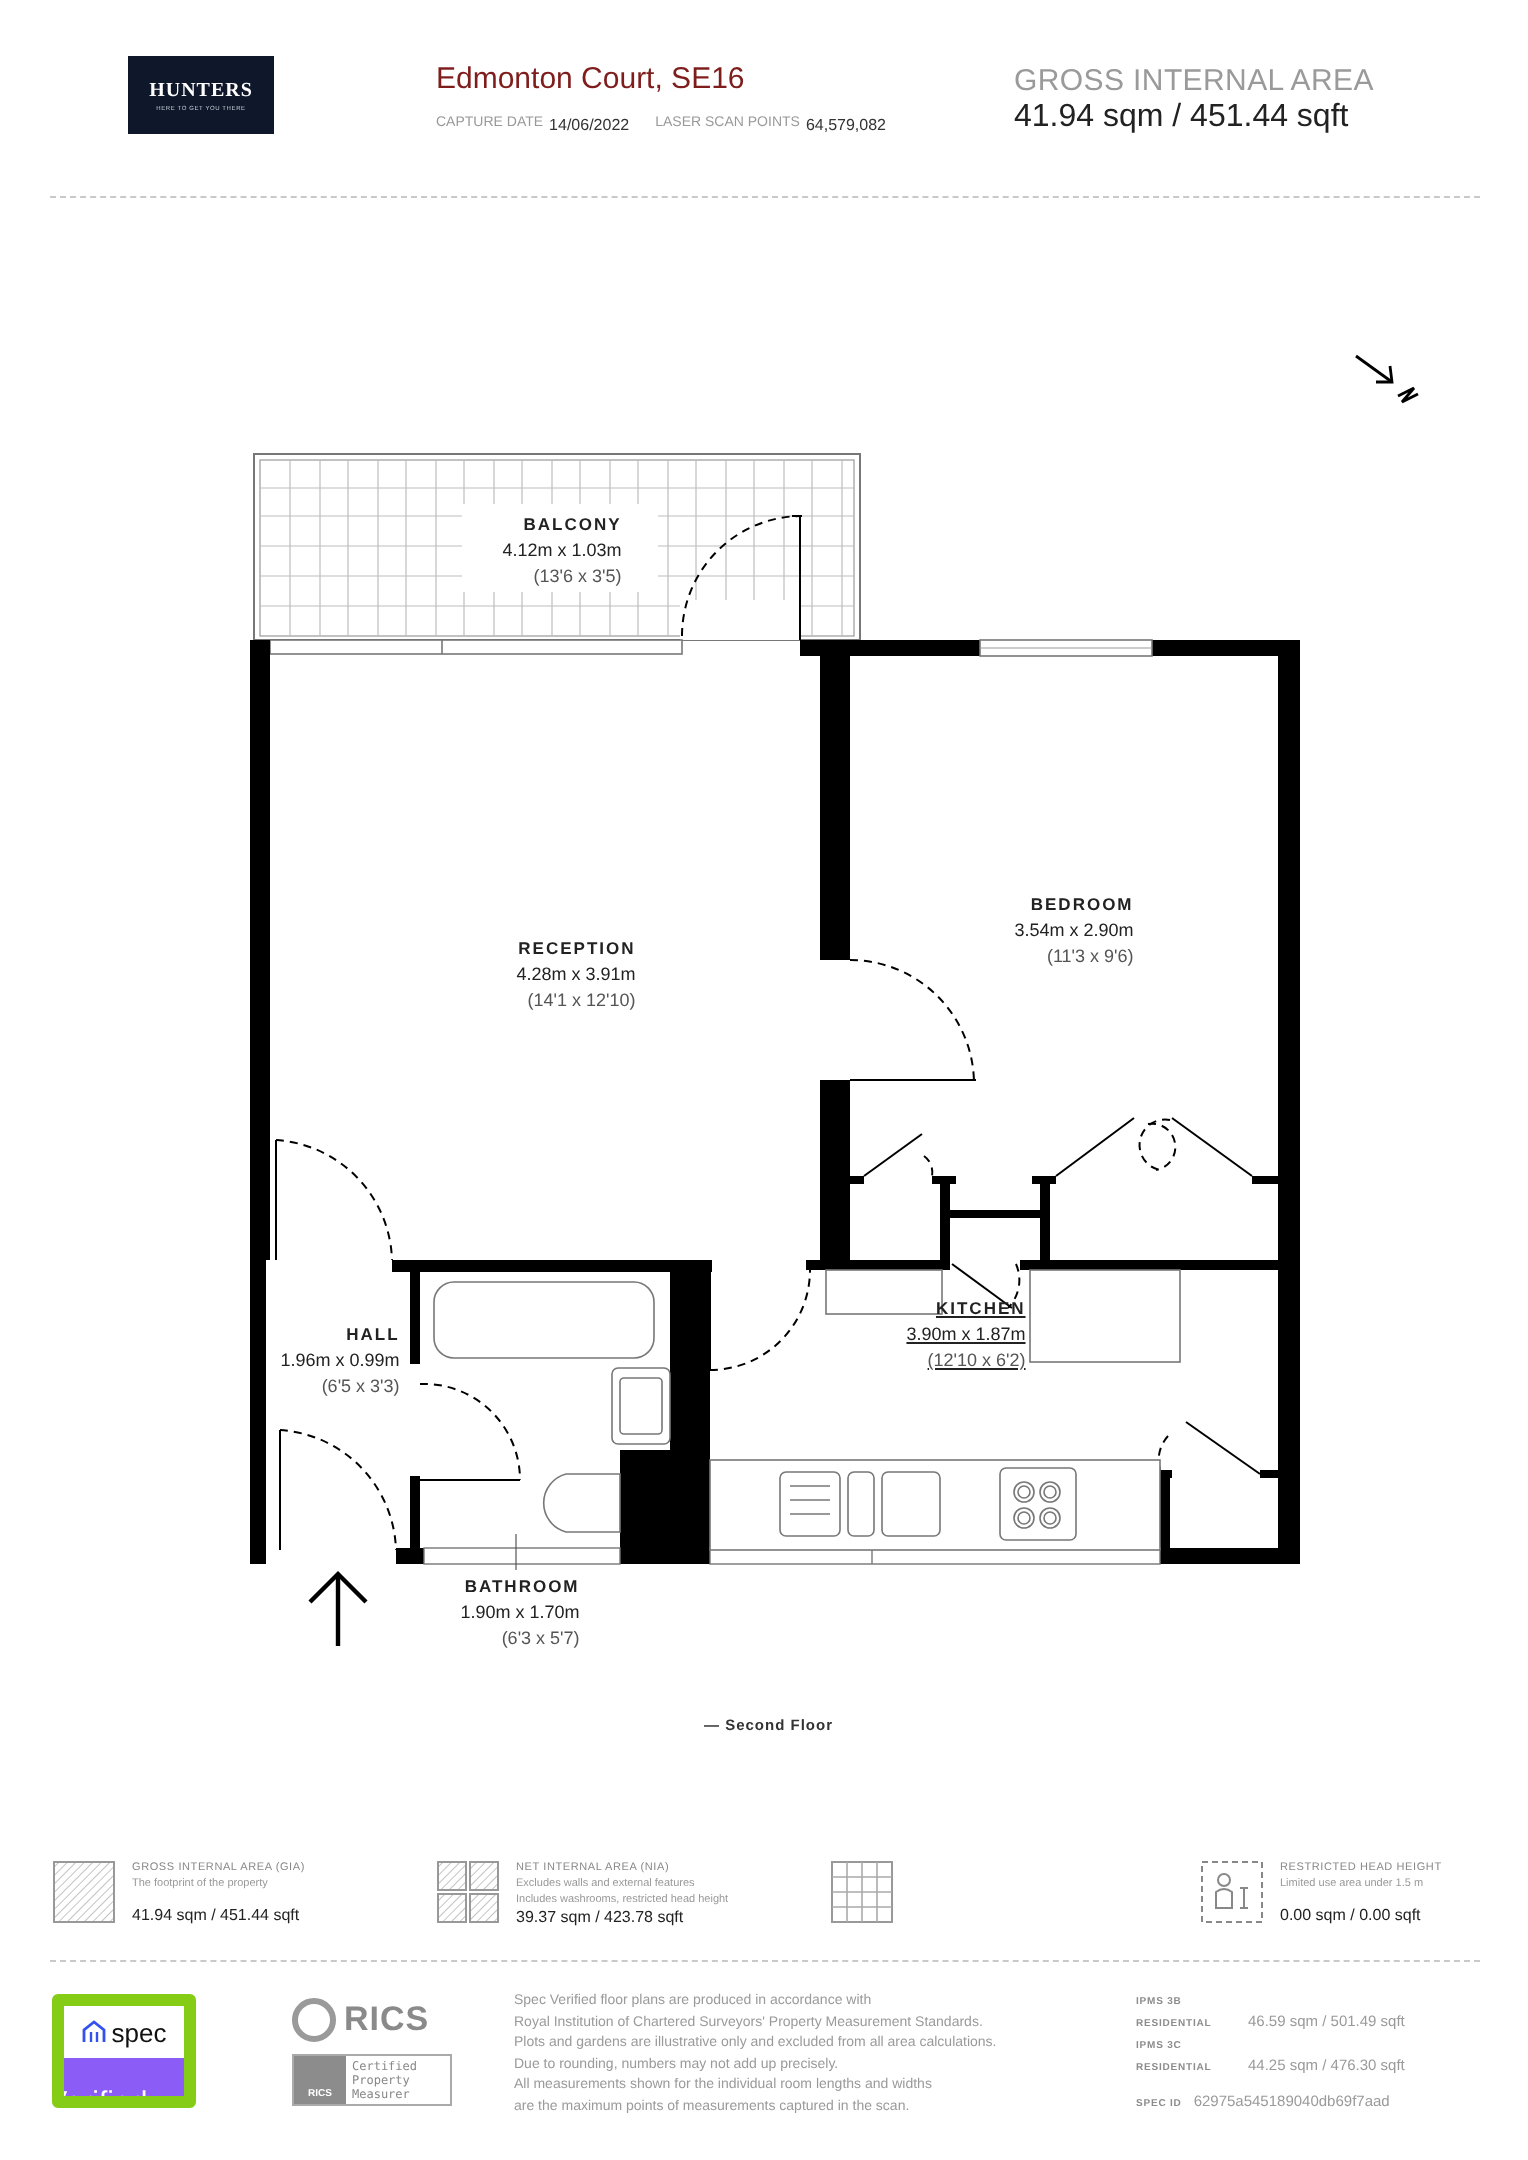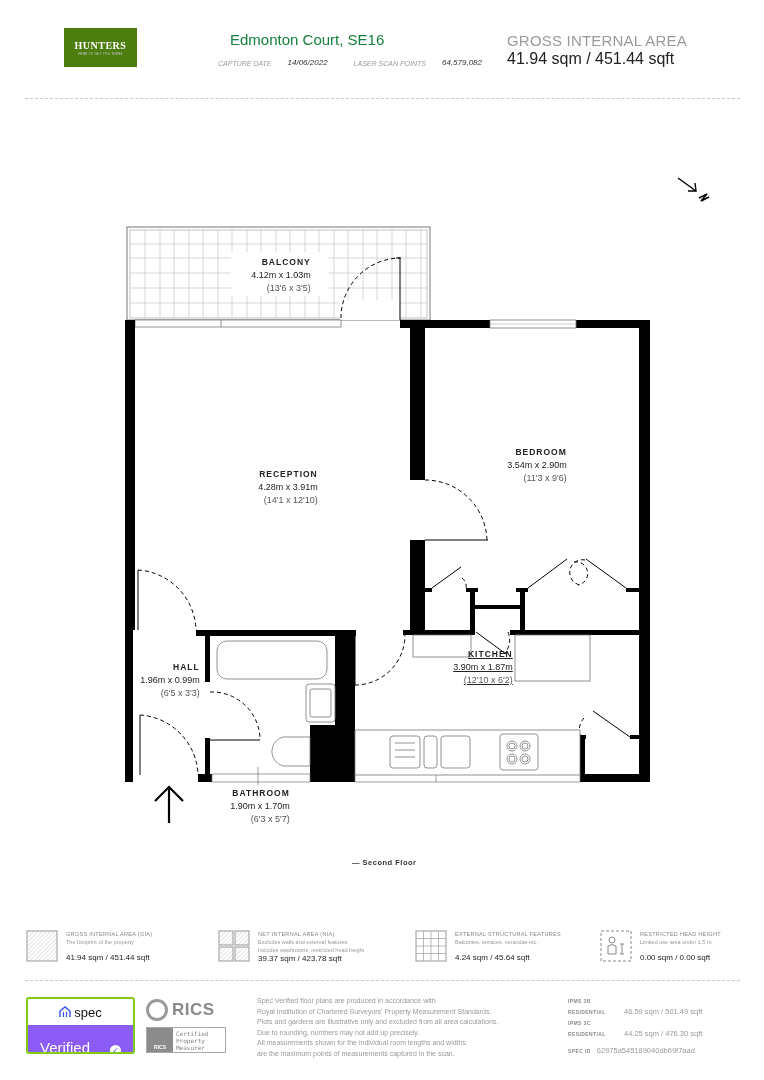--- a/index.html
+++ b/index.html
@@ -1,24 +1,24 @@
 <!DOCTYPE html>
 <html><head>
 <meta charset="utf-8">
 <style>
   * { box-sizing: border-box; margin: 0; padding: 0; }
   html, body { width: 764px; height: 1080px; background: #ffffff; overflow: hidden; }
   body { position: relative; font-family: "Liberation Sans", "DejaVu Sans", sans-serif; color: #1a1a1a; }
 
   
-  .logo { position: absolute; left: 64px; top: 28px; width: 73px; height: 39px; background: #4d7c0f; color: #fff; display: flex; flex-direction: column; align-items: center; justify-content: center; }
+  .logo { position: absolute; left: 64px; top: 28px; width: 73px; height: 39px; background: #0f172a; color: #fff; display: flex; flex-direction: column; align-items: center; justify-content: center; }
   .logo .name { font-family: "Liberation Serif", "DejaVu Serif", serif; font-size: 10px; letter-spacing: 0.5px; font-weight: bold; }
   .logo .tag { font-size: 3px; color: #c8ced8; margin-top: 1px; letter-spacing: 0.3px; }
-  .title { position: absolute; left: 230px; top: 31px; font-size: 15px; font-weight: 500; color: #15803d; }
-  .meta { position: absolute; left: 218px; top: 58px; font-size: 7px; color: #999; display: flex; gap: 16px; align-items: flex-end; font-style: italic; }
+  .title { position: absolute; left: 218px; top: 31px; font-size: 15px; font-weight: 500; color: #7f1d1d; }
+  .meta { position: absolute; left: 218px; top: 58px; font-size: 7px; color: #999; display: flex; gap: 3px; align-items: flex-start; }
   .meta .v { color: #333; font-size: 8px; margin-right: 10px; }
   .gia-label { position: absolute; left: 507px; top: 32px; font-size: 15px; color: #9a9a9a; letter-spacing: 0.2px; }
   .gia-value { position: absolute; left: 507px; top: 50px; font-size: 16px; color: #222; }
   .divider { position: absolute; left: 25px; width: 715px; border-top: 1px dashed #c9c9c9; }
 
   
   .plan { position: absolute; left: 0; top: 0; width: 764px; height: 900px; pointer-events: none; }
   .room-label { position: absolute; text-align: right; transform: translateX(-50%); font-size: 9px; line-height: 13px; color: #222; white-space: nowrap; }
   .room-label .rn { font-weight: bold; letter-spacing: 1px; font-size: 8.5px; }
   .room-label .imp { color: #555; }
@@ -26,21 +26,21 @@
 
   
   .legend { position: absolute; top: 930px; display: flex; gap: 8px; }
   .legend .ico { width: 32px; height: 32px; flex: none; }
   .legend .txt { display: flex; flex-direction: column; }
   .legend .h { font-size: 5.5px; color: #888; letter-spacing: 0.3px; line-height: 8px; }
   .legend .d { font-size: 5.5px; color: #999; line-height: 8px; }
   .legend .val { font-size: 8px; color: #222; margin-top: auto; }
 
   
-  .spec-badge { position: absolute; left: 26px; top: 997px; width: 109px; height: 57px; border: 2px solid #84cc16; border-radius: 3px; overflow: hidden; }
+  .spec-badge { position: absolute; left: 26px; top: 997px; width: 72px; height: 57px; border: 6px solid #84cc16; border-radius: 3px; overflow: hidden; }
   .spec-badge .top { height: 26px; background: #fff; display: flex; align-items: center; justify-content: center; font-size: 13px; color: #111; gap: 3px; }
   .spec-badge .bot { height: 31px; background: #8b5cf6; color: #fff; display: flex; align-items: flex-end; justify-content: center; font-size: 15px; gap: 20px; }
   .spec-badge .check { width: 11px; height: 11px; border-radius: 50%; background: #fff; color: #3451f0; font-size: 8px; display: inline-flex; align-items: center; justify-content: center; font-weight: bold; }
   .rics { position: absolute; left: 146px; top: 997px; width: 80px; height: 58px; }
   .rics .top { display: flex; align-items: center; gap: 4px; color: #8a8a8a; font-weight: bold; font-size: 17px; letter-spacing: 0.5px; height: 26px; }
   .rics .lion { width: 22px; height: 22px; border-radius: 50%; border: 3px solid #9a9a9a; }
   .rics .cert { margin-top: 4px; display: flex; height: 26px; border: 1px solid #aaa; }
   .rics .cert .l { width: 26px; background: #8c8c8c; color: #fff; font-size: 5px; display: flex; align-items: flex-end; justify-content: center; padding-bottom: 2px; font-weight: bold; }
   .rics .cert .r { font-size: 6px; color: #888; line-height: 7px; padding: 2px 3px; font-family: "DejaVu Sans Mono", monospace; }
   .disclaimer { position: absolute; left: 257px; top: 996px; font-size: 7px; line-height: 10.6px; color: #9a9a9a; }
@@ -293,25 +293,20 @@
     <rect x="1" y="1" width="30" height="30" fill="#fff" stroke="#999"></rect>
     <g stroke="#aaa" stroke-width="0.8">
       <line x1="8.5" y1="1" x2="8.5" y2="31"></line>
         <line x1="16" y1="1" x2="16" y2="31"></line>
         <line x1="23.5" y1="1" x2="23.5" y2="31"></line>
       <line x1="1" y1="8.5" x2="31" y2="8.5"></line>
         <line x1="1" y1="16" x2="31" y2="16"></line>
         <line x1="1" y1="23.5" x2="31" y2="23.5"></line>
     </g>
   </svg>
-  <div class="txt" style="height:32px;">
-    <span class="h">EXTERNAL STRUCTURAL FEATURES</span>
-    <span class="d">Balconies, terraces, verandas etc.</span>
-    <span class="val">4.24 sqm / 45.64 sqft</span>
-  </div>
 </div>
 <div class="legend" style="left:600px;">
   <svg class="ico" viewBox="0 0 32 32">
     <rect x="1" y="1" width="30" height="30" fill="none" stroke="#888" stroke-dasharray="3,2"></rect>
     <circle cx="12" cy="10" r="3" fill="none" stroke="#888"></circle>
     <path d="M8 24 L8 16 Q12 13 16 16 L16 24 Z" fill="none" stroke="#888"></path>
     <line x1="22" y1="14" x2="22" y2="24" stroke="#888"></line>
     <line x1="20" y1="14" x2="24" y2="14" stroke="#888"></line>
     <line x1="20" y1="24" x2="24" y2="24" stroke="#888"></line>
   </svg>

